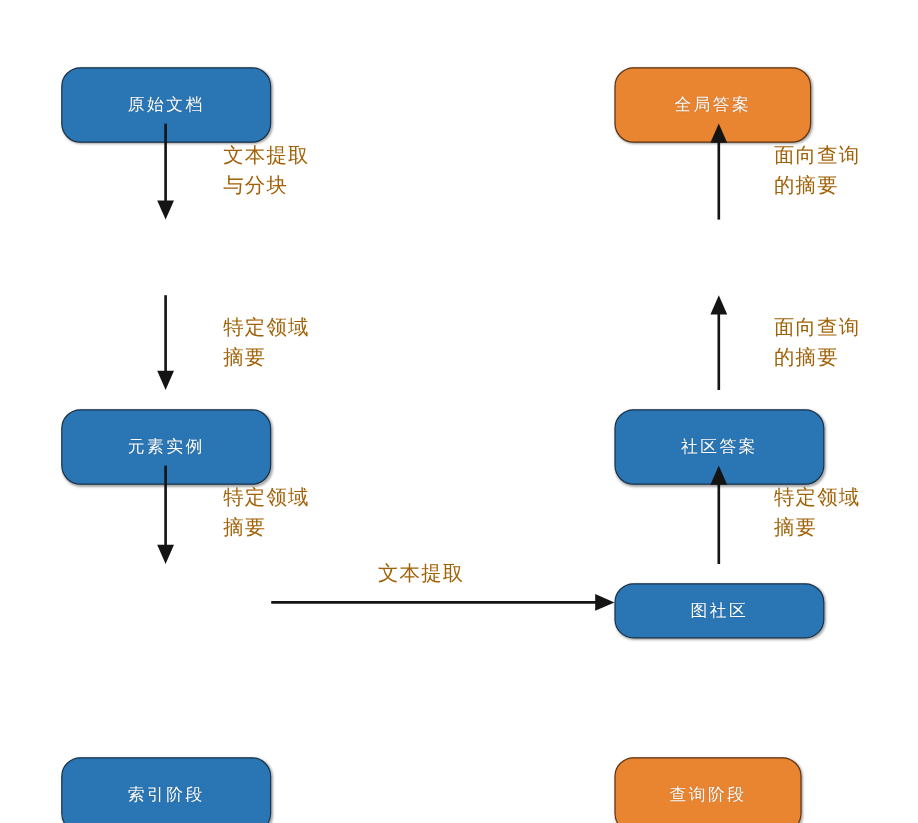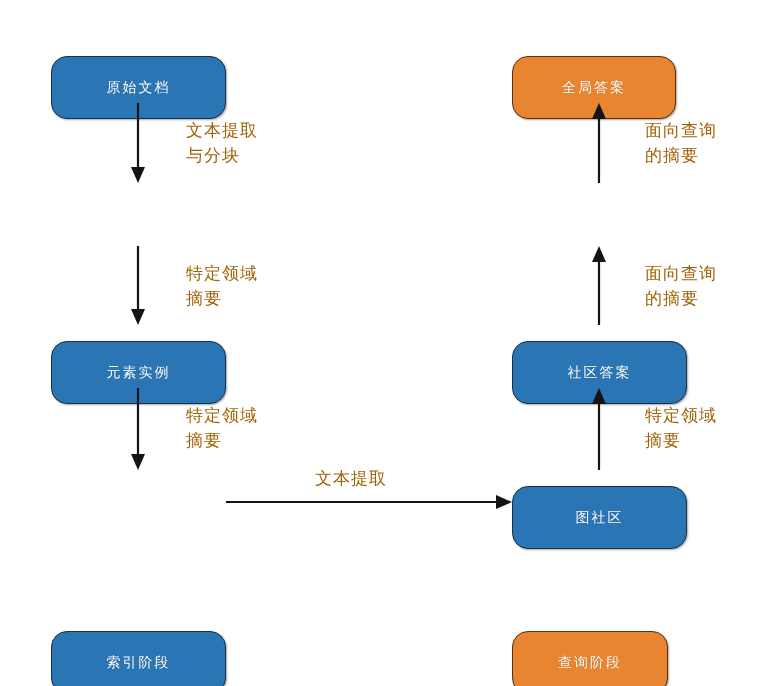--- a/index.html
+++ b/index.html
@@ -69,21 +69,21 @@
   <div class="node blue" style="left:51px; top:40px; width:175px; height:63px;">
     <span>原始文档</span>
   </div>
 
 
   <div class="node blue" style="left:51px; top:325px; width:175px; height:63px;">
     <span>元素实例</span>
   </div>
 
 
-  <div class="node blue" style="left:512px; top:470px; width:175px; height:63px;justify-content:center;">
+  <div class="node blue" style="left:512px; top:470px; width:175px; height:46px;justify-content:center;">
     <span>图社区</span>
   </div>
 
   <div class="node blue" style="left:512px; top:325px; width:175px; height:63px;">
     <span>社区答案</span>
   </div>
 
 
   <div class="node orange" style="left:512px; top:40px; width:164px; height:63px;">
     <span>全局答案</span>

